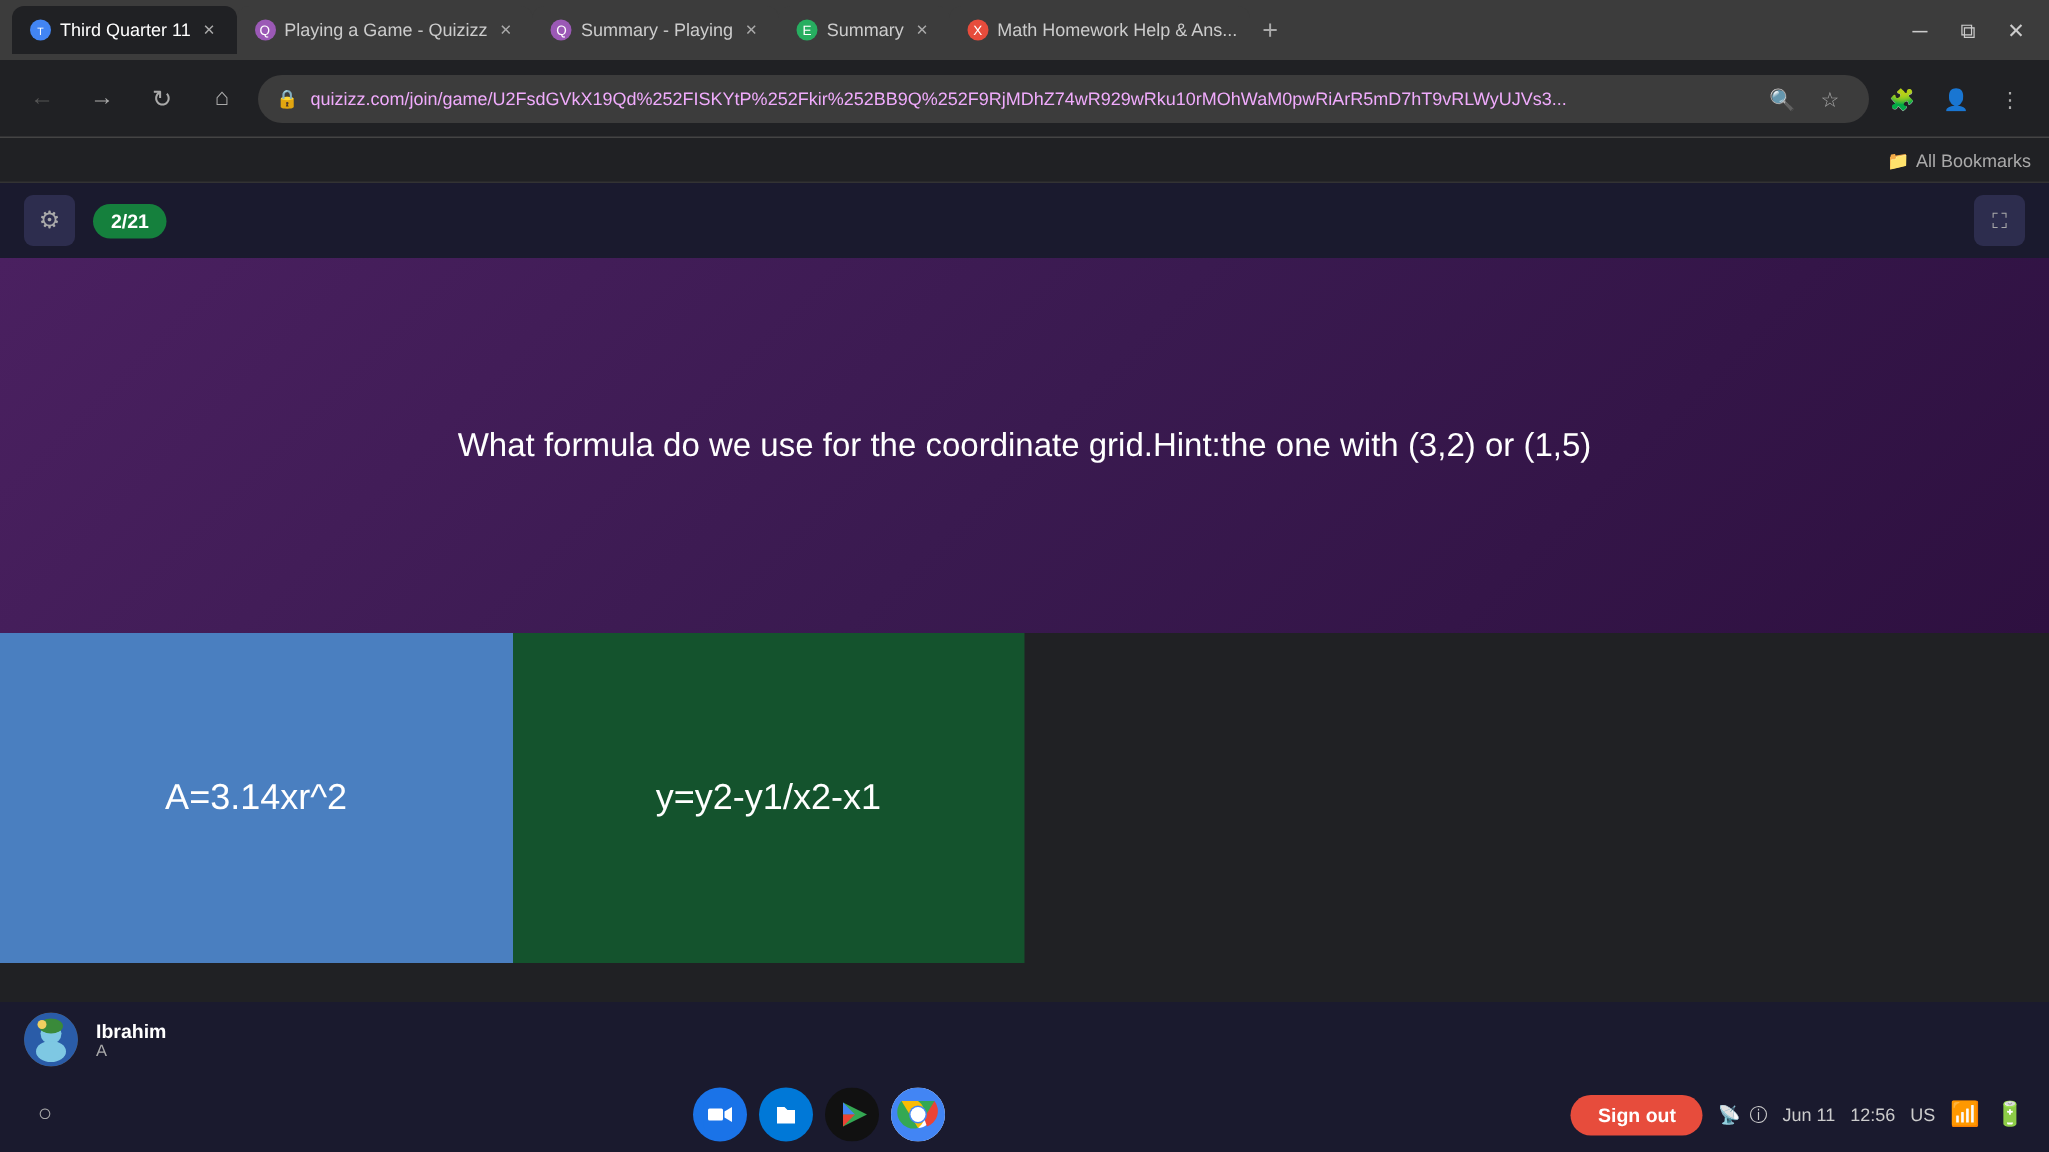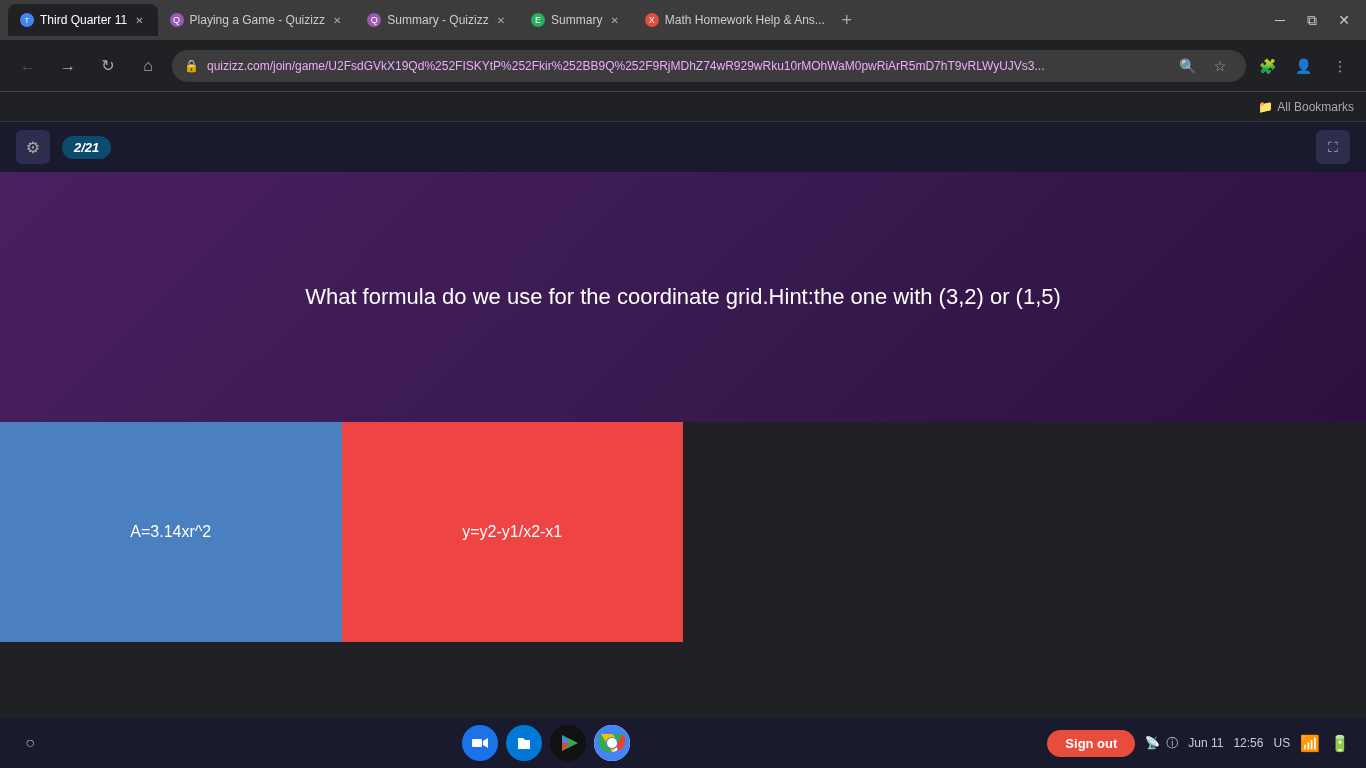--- a/index.html
+++ b/index.html
@@ -25,35 +25,35 @@
     .address-actions { display: flex; align-items: center; gap: 4px; }
     .address-action-btn { width: 28px; height: 28px; display: flex; align-items: center; justify-content: center; color: #aaa; font-size: 14px; cursor: pointer; border-radius: 50%; }
 
     
     .bookmarks-bar { background: #202124; height: 30px; display: flex; align-items: center; justify-content: flex-end; padding: 0 12px; border-bottom: 1px solid #333; }
     .bookmarks-text { font-size: 12px; color: #aaa; display: flex; align-items: center; gap: 4px; cursor: pointer; }
 
     
     .quiz-topbar { background: #1a1a2e; height: 50px; display: flex; align-items: center; padding: 0 16px; gap: 12px; position: relative; }
     .quiz-settings-btn { width: 34px; height: 34px; background: #2d2d4e; border-radius: 6px; display: flex; align-items: center; justify-content: center; color: #aaa; font-size: 16px; cursor: pointer; }
-    .quiz-progress { background: #0c4a6e; border-radius: 12px; padding: 4px 12px; color: #fff; font-size: 13px; font-weight: 600; font-style: italic; }
+    .quiz-progress { background: #15803d; border-radius: 12px; padding: 4px 12px; color: #fff; font-size: 13px; font-weight: 600; }
     .quiz-fullscreen { position: absolute; right: 16px; width: 34px; height: 34px; background: #2d2d4e; border-radius: 6px; display: flex; align-items: center; justify-content: center; color: #aaa; font-size: 14px; cursor: pointer; }
 
     
     .question-area { background: linear-gradient(135deg, #4a2060 0%, #3a1a50 50%, #2e1040 100%); display: flex; align-items: center; justify-content: center; padding: 40px 80px; min-height: 250px; }
     .question-text { color: #fff; font-size: 22px; font-weight: 400; text-align: center; line-height: 1.4; }
 
     
     .answers-grid { display: grid; grid-template-columns: 1fr 1fr 1fr 1fr; height: 220px; }
     .answer-card { display: flex; align-items: center; justify-content: center; cursor: pointer; padding: 20px; }
     .answer-card.blue { background: #4a7fc0; }
     .answer-card.teal { background: #2ba8a0; }
-    .answer-card.yellow { background: #ef4444; }
+    .answer-card.yellow { background: #14532d; }
     .answer-card.pink { background: #d45068; }
-    .answer-text { color: #fff; font-size: 16px; font-weight: 500; text-align: right; }
+    .answer-text { color: #fff; font-size: 24px; font-weight: 500; text-align: right; }
 
     
     .bottom-bar { background: #1a1a2e; height: 50px; display: flex; align-items: center; padding: 0 16px; gap: 12px; }
     .user-avatar { width: 36px; height: 36px; border-radius: 50%; overflow: hidden; background: #555; display: flex; align-items: center; justify-content: center; }
     .user-info { display: flex; flex-direction: column; }
     .user-name { color: #fff; font-size: 13px; font-weight: 600; }
     .user-sub { color: #aaa; font-size: 11px; }
 
     
     .taskbar { background: #1a1a2e; height: 50px; display: flex; align-items: center; justify-content: space-between; padding: 0 16px; }
@@ -95,21 +95,21 @@
         <span style="color:white;font-size:9px;">Q</span>
       </div>
       <span>Playing a Game - Quizizz</span>
       <span class="tab-close">✕</span>
     </div>
 
     <div class="tab">
       <div class="tab-favicon" style="background:#9b59b6;">
         <span style="color:white;font-size:9px;">Q</span>
       </div>
-      <span>Summary - Quizizz</span>
+      <span>Summary - Playing</span>
       <span class="tab-close">✕</span>
     </div>
 
     <div class="tab">
       <div class="tab-favicon" style="background:#27ae60;">
         <span style="color:white;font-size:9px;">E</span>
       </div>
       <span>Summary</span>
       <span class="tab-close">✕</span>
     </div>
@@ -175,20 +175,37 @@
     <div class="answers-grid">
       <div class="answer-card blue">
         <span class="answer-text">A=3.14xr^2</span>
       </div>
       <div class="answer-card yellow">
         <span class="answer-text">y=y2-y1/x2-x1</span>
       </div>
     </div>
   </div>
 
+  <div class="bottom-bar">
+    <div class="user-avatar">
+
+      <svg width="36" height="36" viewBox="0 0 36 36">
+        <circle cx="18" cy="18" r="18" fill="#2a5ca8"></circle>
+        <circle cx="18" cy="14" r="7" fill="#7ec8e3"></circle>
+        <ellipse cx="18" cy="26" rx="10" ry="7" fill="#7ec8e3"></ellipse>
+
+        <ellipse cx="18" cy="9" rx="8" ry="5" fill="#3a8a3a"></ellipse>
+        <circle cx="12" cy="8" r="3" fill="#f0d060"></circle>
+      </svg>
+    </div>
+    <div class="user-info">
+      <span class="user-name">Ibrahim</span>
+      <span class="user-sub">A</span>
+    </div>
+  </div>
 </div>
 
 <div class="taskbar">
   <div class="taskbar-left">
     <div class="taskbar-search">
       <span>○</span>
     </div>
   </div>
   <div class="taskbar-center">
     <div class="taskbar-icon" style="background:#1a73e8;">

